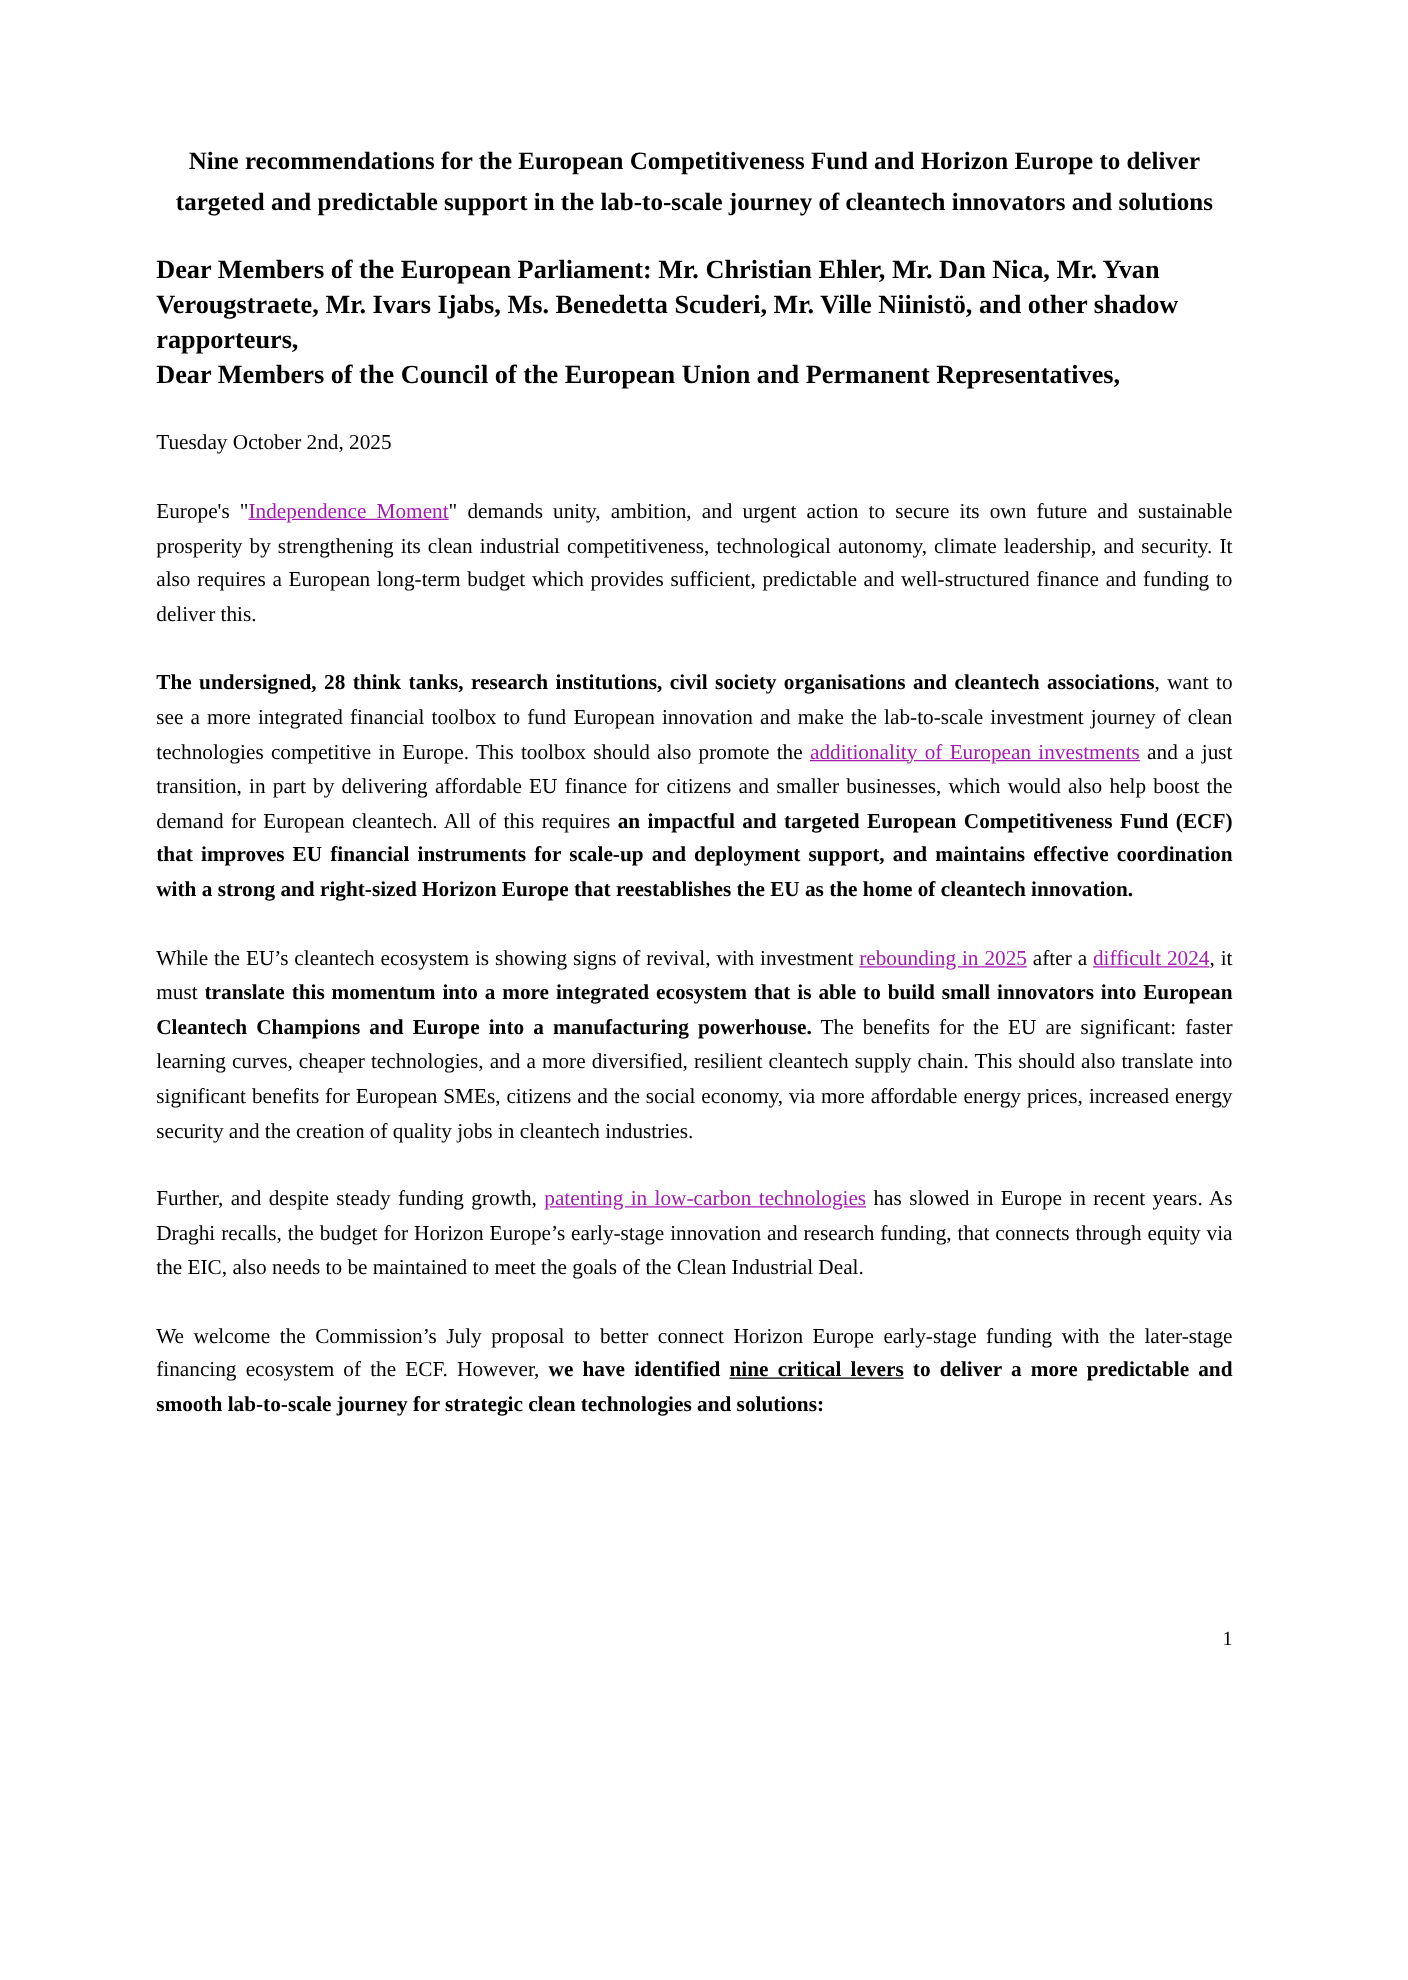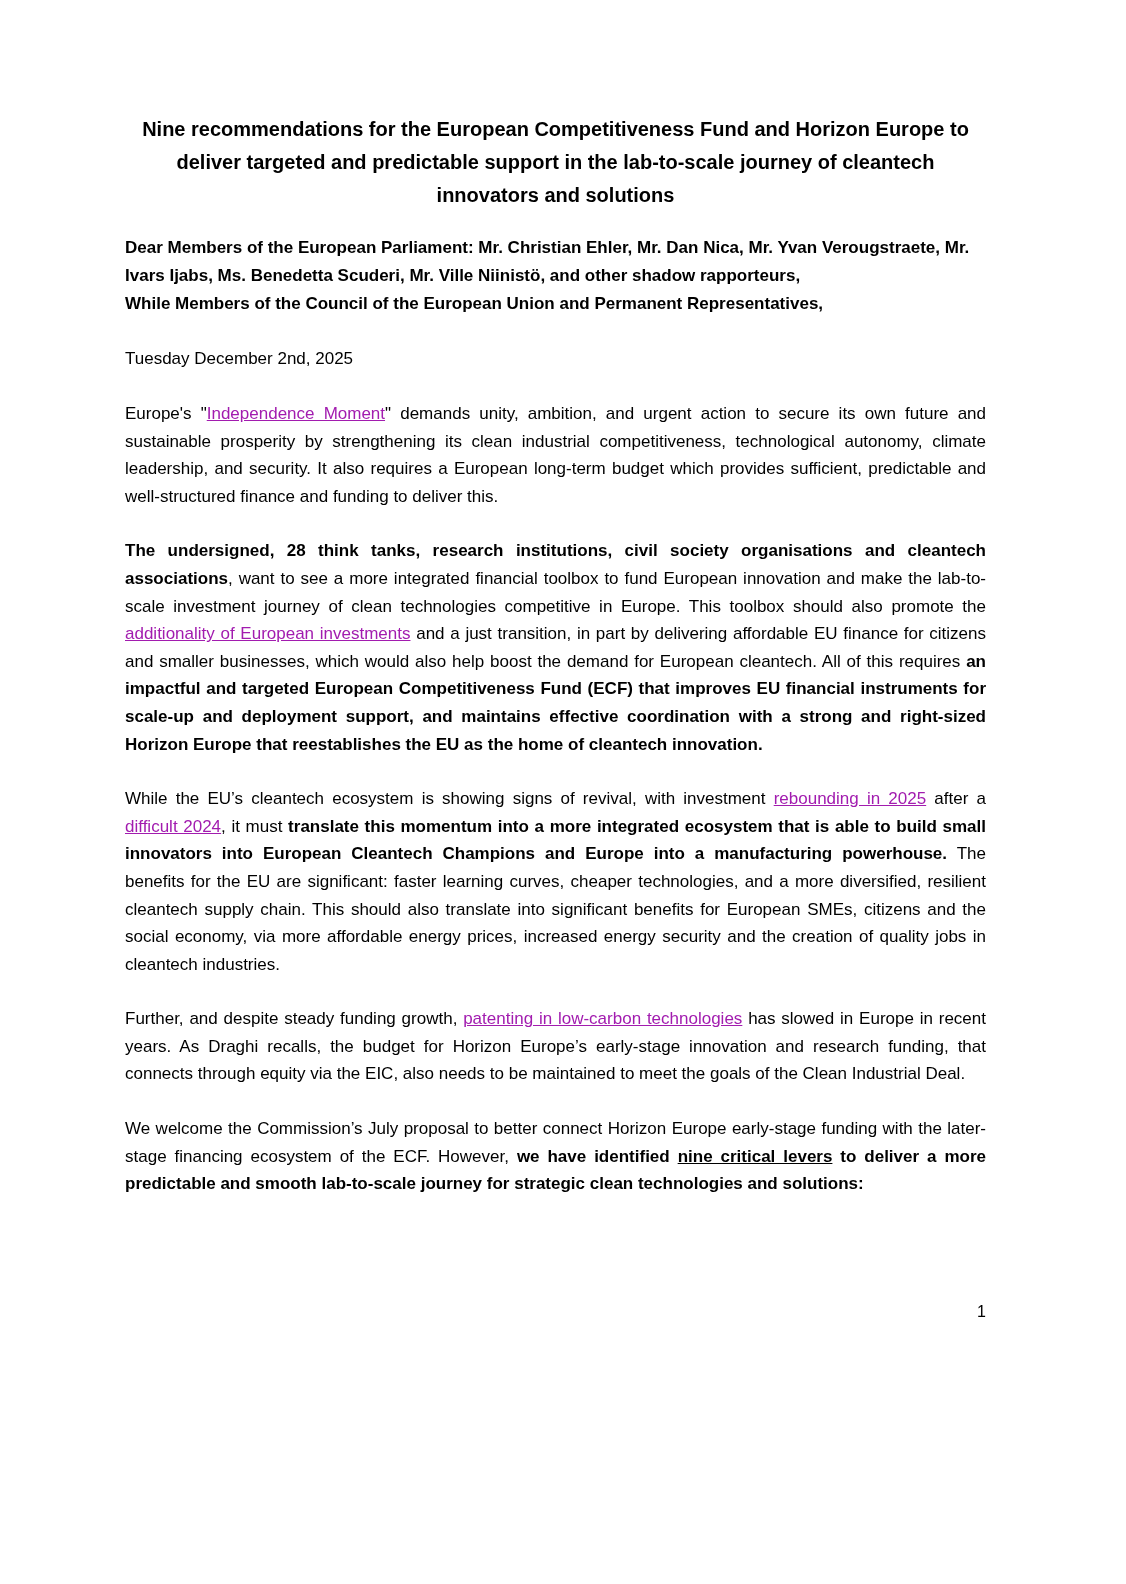--- a/index.html
+++ b/index.html
@@ -7,33 +7,33 @@
     padding: 0;
     background: #ffffff;
   }
   .page {
     position: relative;
     width: 1126px;
     height: 1384px;
     background: #ffffff;
     box-sizing: border-box;
     padding: 113px 140px 0 125px;
-    font-family: Liberation Sans, sans-serif;
+    font-family: Liberation Serif, serif;
     color: #000000;
     overflow: hidden;
   }
   .doc-title {
     font-size: 20px;
     font-weight: bold;
     line-height: 33px;
     text-align: center;
     margin: 0 0 22px 0;
   }
   .salutation p {
-    font-size: 17px;
+    font-size: 21px;
     font-weight: bold;
     line-height: 28px;
     margin: 0;
   }
   .date-line {
     font-size: 17px;
     line-height: 28px;
     margin-top: 27px;
   }
   .body-par {
@@ -59,24 +59,24 @@
 </style>
 </head>
 <body>
 
 <div class="page">
 
   <h1 class="doc-title">Nine recommendations for the European Competitiveness Fund and Horizon Europe to deliver targeted and predictable support in the lab-to-scale journey of cleantech innovators and solutions</h1>
 
   <div class="salutation">
     <p>Dear Members of the European Parliament: Mr. Christian Ehler,  Mr. Dan Nica, Mr. Yvan Verougstraete, Mr. Ivars Ijabs, Ms. Benedetta Scuderi, Mr. Ville Niinistö, and other shadow rapporteurs,</p>
-    <p>While Members of the Council of the European Union and Permanent Representatives,</p>
+    <p>Dear Members of the Council of the European Union and Permanent Representatives,</p>
   </div>
 
-  <div class="date-line">Tuesday December 2nd, 2025</div>
+  <div class="date-line">Tuesday October 2nd, 2025</div>
 
   <p class="body-par"><span>Europe's "</span><a class="doc-link" href="#">Independence Moment</a><span>" demands unity, ambition, and urgent action to secure its own future and sustainable prosperity by strengthening its clean industrial competitiveness, technological autonomy, climate leadership, and security. It also requires a European long-term budget which provides sufficient, predictable and well-structured finance and funding to deliver this.</span></p>
 
   <p class="body-par"><span class="b">The undersigned, 28 think tanks, research institutions, civil society organisations and cleantech associations</span><span>, want to see a more integrated financial toolbox to fund European innovation and make the lab-to-scale investment journey of clean technologies competitive in Europe. This toolbox should also promote the </span><a class="doc-link" href="#">additionality of European investments</a><span> and a just transition, in part by delivering affordable EU finance for citizens and smaller businesses, which would also help boost the demand for European cleantech. All of this requires </span><span class="b">an impactful and targeted European Competitiveness Fund (ECF) that improves EU financial instruments for scale-up and deployment support, and maintains effective coordination with a strong and right-sized Horizon Europe that reestablishes the EU as the home of cleantech innovation.</span></p>
 
   <p class="body-par"><span>While the EU’s cleantech ecosystem is showing signs of revival, with investment </span><a class="doc-link" href="#">rebounding in 2025</a><span> after a </span><a class="doc-link" href="#">difficult 2024</a><span>, it must </span><span class="b">translate this momentum into a more integrated ecosystem that is able to build small innovators into European Cleantech Champions and Europe into a manufacturing powerhouse.</span><span> The benefits for the EU are significant: faster learning curves, cheaper technologies, and a more diversified, resilient cleantech supply chain. This should also translate into significant benefits for European SMEs, citizens and the social economy, via more affordable energy prices, increased energy security and the creation of quality jobs in cleantech industries.</span></p>
 
   <p class="body-par"><span>Further, and despite steady funding growth, </span><a class="doc-link" href="#">patenting in low-carbon technologies</a><span> has slowed in Europe in recent years. As Draghi recalls, the budget for Horizon Europe’s early-stage innovation and research funding, that connects through equity via the EIC, also needs to be maintained to meet the goals of the Clean Industrial Deal.</span></p>
 
   <p class="body-par"><span>We welcome the Commission’s July proposal to better connect Horizon Europe early-stage funding with the later-stage financing ecosystem of the ECF. However, </span><span class="b">we have identified </span><span class="b u">nine critical levers</span><span class="b"> to deliver a more predictable and smooth lab-to-scale journey for strategic clean technologies and solutions:</span></p>

